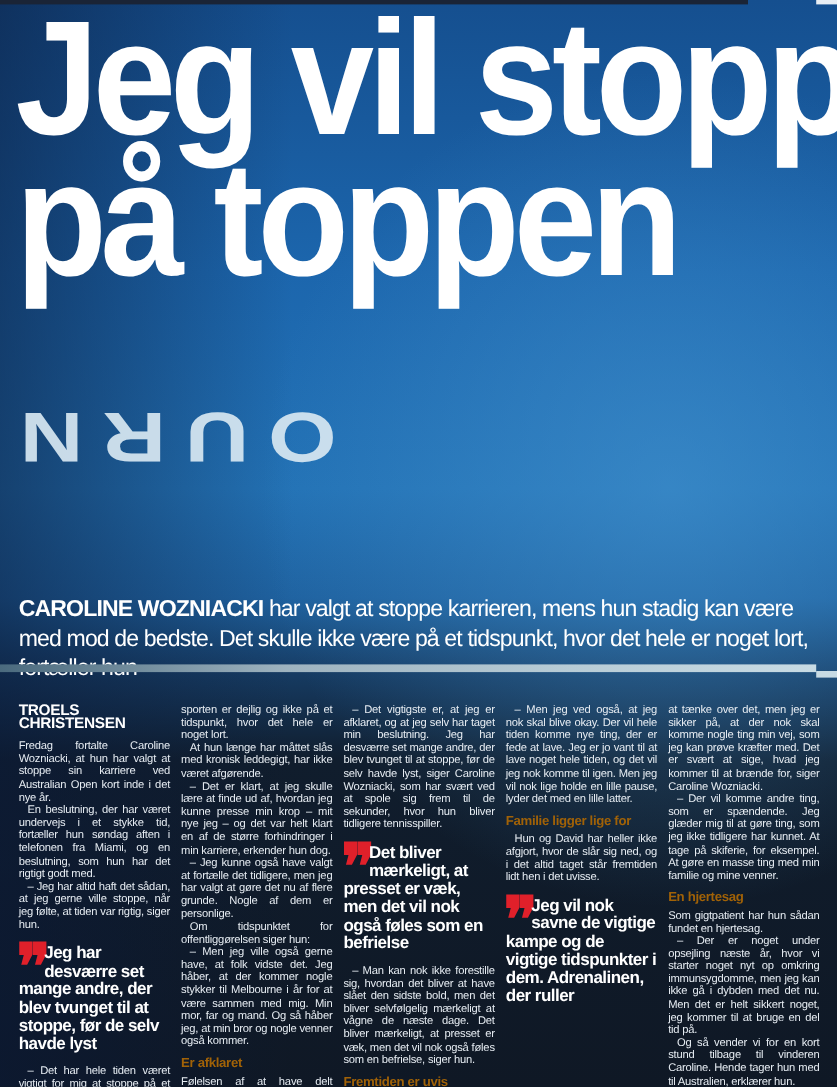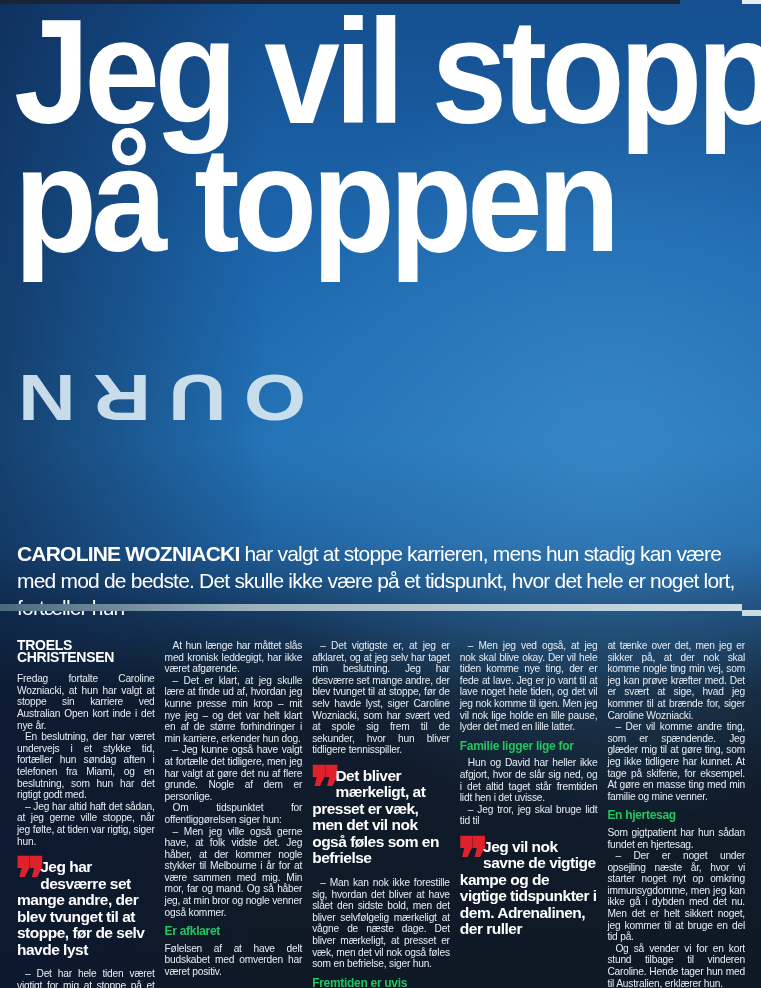--- a/index.html
+++ b/index.html
@@ -55,21 +55,21 @@
     position: absolute; left: 17px; top: 640px; width: 728px;
     display: grid; grid-template-columns: repeat(5, 1fr); column-gap: 10px;
   }
   .col {
     color: #e6ecf2; font-family: "Liberation Sans", sans-serif;
     font-size: 10.2px; line-height: 11.6px; text-align: justify; letter-spacing: -0.2px;
   }
   .col p { margin: 0; text-indent: 8px; }
   .col p.noindent { text-indent: 0; }
   .byline { font-weight: 700; font-size: 14px; letter-spacing: -0.3px; margin-bottom: 10px; color: #fff; }
-  .subhead { font-weight: 700; font-size: 12px; color: #22c55e; margin: 8px 0 5px 0; letter-spacing: -0.3px; }
+  .subhead { font-weight: 700; font-size: 12px; color: #a16207; margin: 8px 0 5px 0; letter-spacing: -0.3px; }
   .pull {
     position: relative; margin: 12px 0 10px 0; color: #ffffff;
     font-weight: 700; font-size: 15.5px; line-height: 16.5px; letter-spacing: -0.5px; text-align: left;
   }
   .pull .quote-mark {
     float: left; color: #e0202a; font-family: "DejaVu Serif", serif; font-weight: 700;
     font-size: 58px; line-height: 40px; height: 30px; margin: 0 4px 0 -2px; letter-spacing: -10px;
   }
 </style>
 </head>
@@ -103,20 +103,21 @@
     <p>– Jeg har altid haft det sådan, at jeg gerne ville stoppe, når jeg følte, at tiden var rigtig, siger hun.</p>
     <div class="pull">
       <span class="quote-mark">❞</span>
       <span>Jeg har desværre set mange andre, der blev tvunget til at stoppe, før de selv havde lyst</span>
     </div>
     <p>– Det har hele tiden været vigtigt for mig at stoppe på et tidspunkt, hvor jeg stadig føler, at jeg kan være med mod de bedste. Og jeg føler faktisk, at jeg godt kunne være med på toppen i flere år endnu.</p>
 
   </div>
 
   <div class="col">
+    <p class="noindent">sporten er dejlig og ikke på et tidspunkt, hvor det hele er noget lort.</p>
     <p>At hun længe har måttet slås med kronisk leddegigt, har ikke været afgørende.</p>
     <p>– Det er klart, at jeg skulle lære at finde ud af, hvordan jeg kunne presse min krop – mit nye jeg – og det var helt klart en af de større forhindringer i min karriere, erkender hun dog.</p>
     <p>– Jeg kunne også have valgt at fortælle det tidligere, men jeg har valgt at gøre det nu af flere grunde. Nogle af dem er personlige.</p>
     <p>Om tidspunktet for offentliggørelsen siger hun:</p>
     <p>– Men jeg ville også gerne have, at folk vidste det. Jeg håber, at der kommer nogle stykker til Melbourne i år for at være sammen med mig. Min mor, far og mand. Og så håber jeg, at min bror og nogle venner også kommer.</p>
     <div class="subhead">Er afklaret</div>
     <p class="noindent">Følelsen af at have delt budskabet med omverden har været positiv.</p>
 
   </div>
 
@@ -128,21 +129,20 @@
     </div>
     <p>– Man kan nok ikke forestille sig, hvordan det bliver at have slået den sidste bold, men det bliver selvfølgelig mærkeligt at vågne de næste dage. Det bliver mærkeligt, at presset er væk, men det vil nok også føles som en befrielse, siger hun.</p>
     <div class="subhead">Fremtiden er uvis</div>
 
   </div>
 
   <div class="col">
     <p>– Men jeg ved også, at jeg nok skal blive okay. Der vil hele tiden komme nye ting, der er fede at lave. Jeg er jo vant til at lave noget hele tiden, og det vil jeg nok komme til igen. Men jeg vil nok lige holde en lille pause, lyder det med en lille latter.</p>
     <div class="subhead">Familie ligger lige for</div>
     <p>Hun og David har heller ikke afgjort, hvor de slår sig ned, og i det altid taget står fremtiden lidt hen i det uvisse.</p>
-    <p>– Jeg tror, jeg skal bruge lidt tid til</p>
     <div class="pull">
       <span class="quote-mark">❞</span>
       <span>Jeg vil nok savne de vigtige kampe og de vigtige tidspunkter i dem. Adrenalinen, der ruller</span>
     </div>
   </div>
 
   <div class="col">
     <p class="noindent">at tænke over det, men jeg er sikker på, at der nok skal komme nogle ting min vej, som jeg kan prøve kræfter med. Det er svært at sige, hvad jeg kommer til at brænde for, siger Caroline Wozniacki.</p>
     <p>– Der vil komme andre ting, som er spændende. Jeg glæder mig til at gøre ting, som jeg ikke tidligere har kunnet. At tage på skiferie, for eksempel. At gøre en masse ting med min familie og mine venner.</p>
     <div class="subhead">En hjertesag</div>

